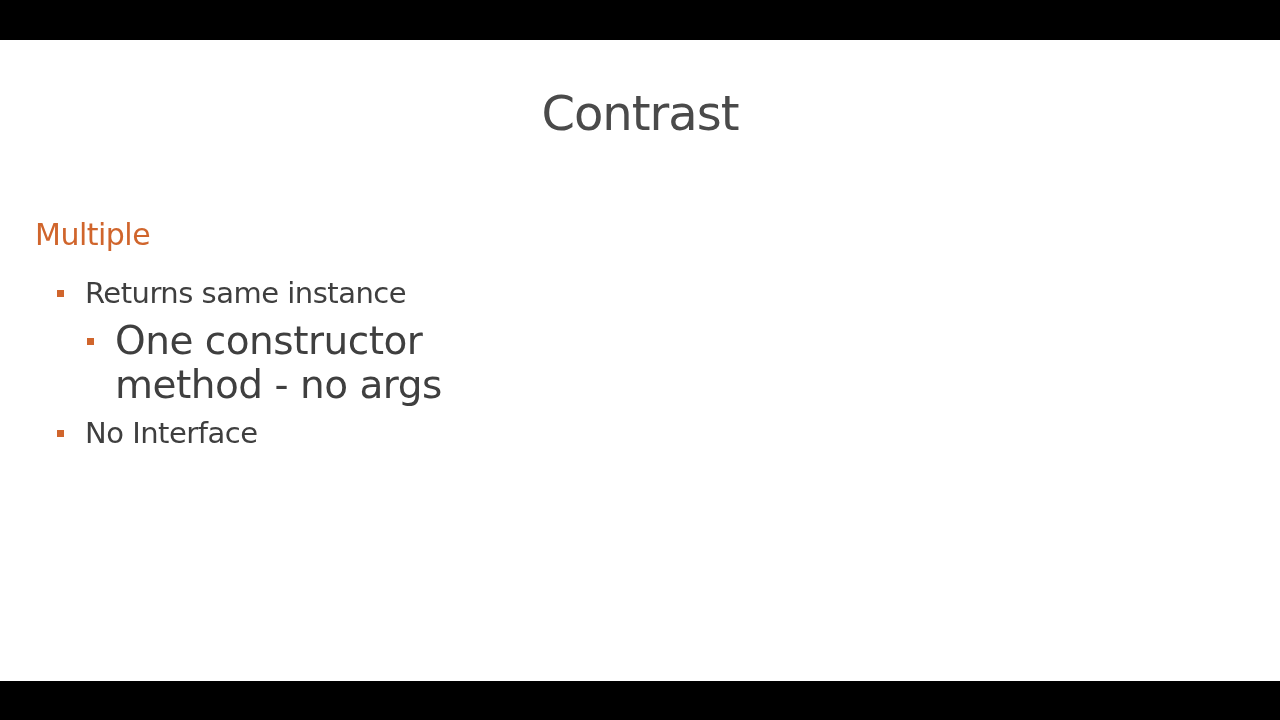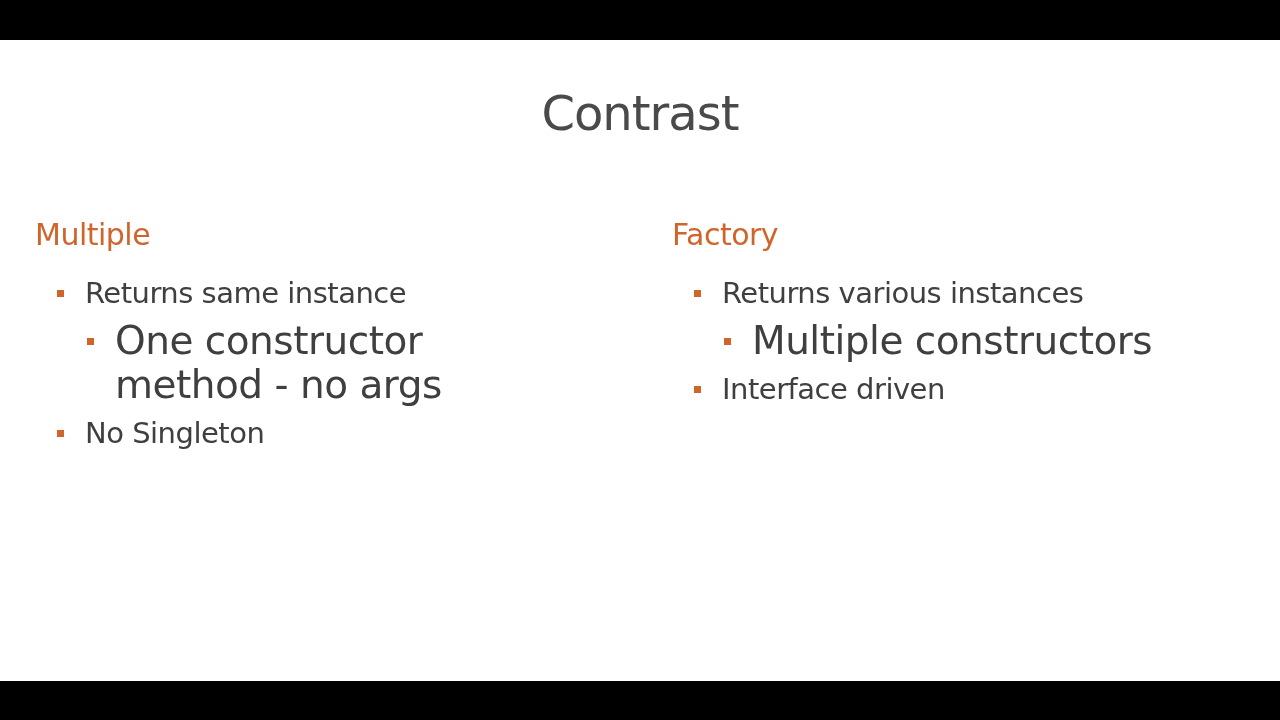--- a/index.html
+++ b/index.html
@@ -57,37 +57,20 @@
       <li class="l1">
         <span class="bullet"></span>
         <span>Returns same instance</span>
       </li>
       <li class="l2" style="width: 460px;">
         <span class="bullet"></span>
         <span>One constructor method - no args</span>
       </li>
       <li class="l1">
         <span class="bullet"></span>
-        <span>No Singleton</span>
+        <span>No Interface</span>
       </li>
     </ul>
   </div>
 
-  <div class="col right">
-    <div class="heading">Factory</div>
-    <ul>
-      <li class="l1">
-        <span class="bullet"></span>
-        <span>Returns various instances</span>
-      </li>
-      <li class="l2">
-        <span class="bullet"></span>
-        <span>Multiple constructors</span>
-      </li>
-      <li class="l1">
-        <span class="bullet"></span>
-        <span>Interface driven</span>
-      </li>
-    </ul>
-  </div>
 </div>
 
 <div class="bar-bottom"></div>
 
 </body></html>

